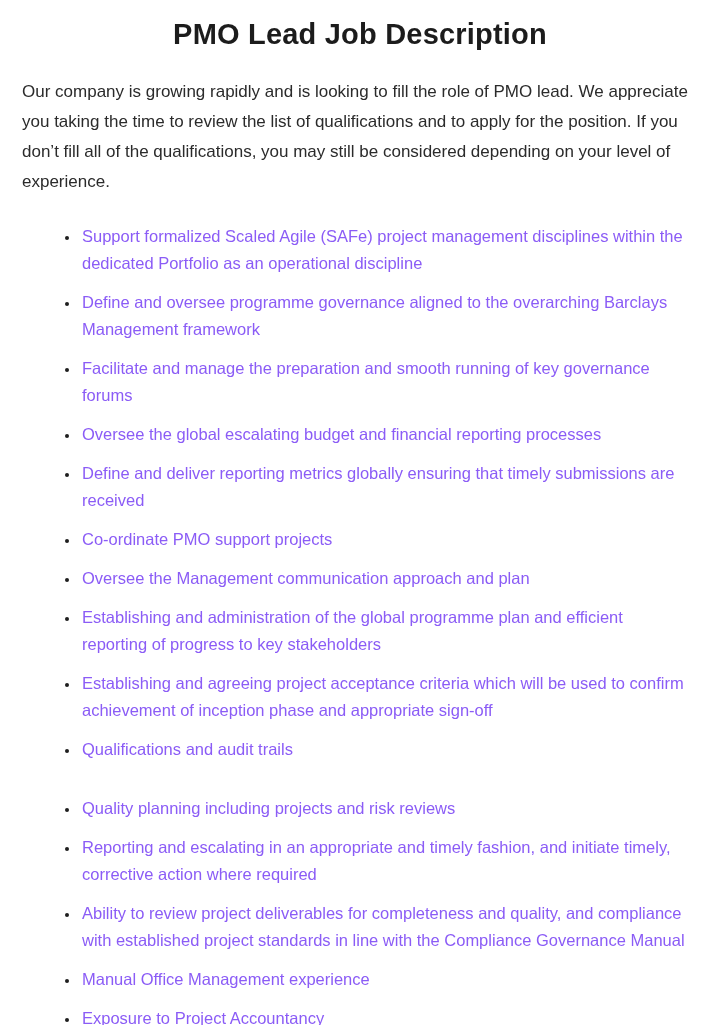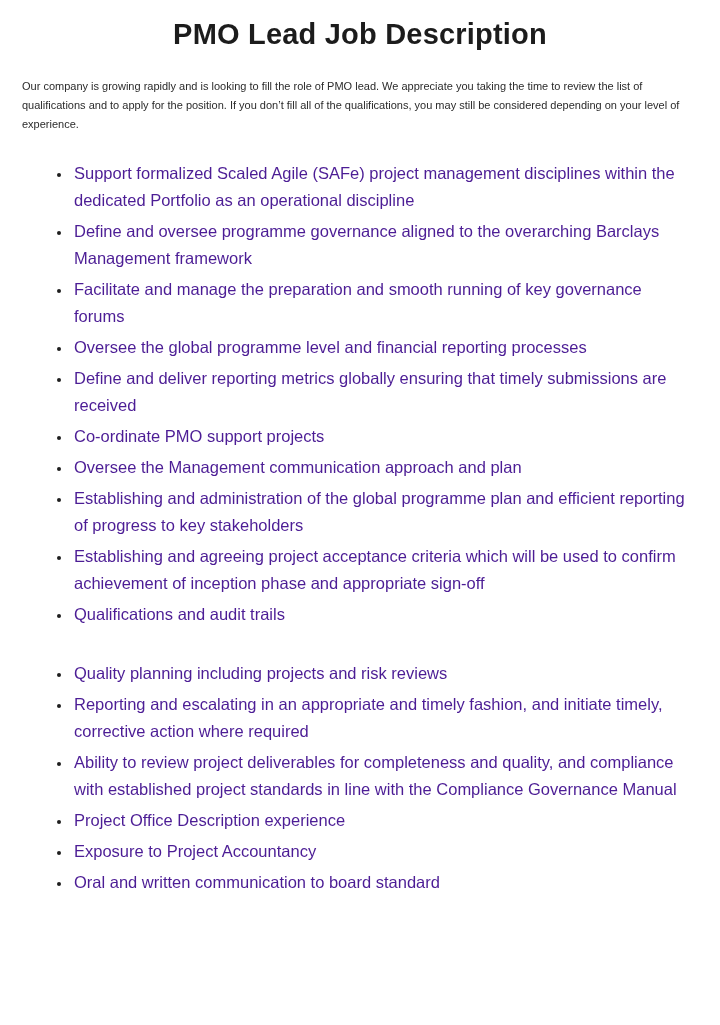--- a/index.html
+++ b/index.html
@@ -20,44 +20,44 @@
   }
   .doc-title {
     font-size: 29px;
     font-weight: bold;
     text-align: center;
     color: #1c1c1c;
     margin: 14px 0 26px 0;
     letter-spacing: 0.2px;
   }
   .intro {
-    font-size: 11px;
-    line-height: 19px;
+    font-size: 17px;
+    line-height: 30px;
     margin: 0 0 26px 0;
     color: #2b2b2b;
   }
   .section-header {
     background: #ececec;
     font-size: 16.5px;
     font-weight: bold;
     color: #1e1e1e;
     padding: 10px 18px 11px 18px;
     margin: 0;
   }
   .bullet-list {
     margin: 26px 0 32px 0;
     padding: 0 0 0 46px;
     list-style: disc outside;
   }
   .bullet-list li {
     font-size: 16.5px;
     line-height: 27px;
-    color: #4c1d95;
+    color: #8b5cf6;
     padding-left: 2px;
-    margin: 4px;
+    margin: 12px;
   }
   .bullet-list li::marker {
     font-size: 13px;
     color: #1e1e1e;
   }
   .section:last-child .bullet-list {
     margin-bottom: 0;
   }
 </style>
 </head>
@@ -67,34 +67,34 @@
 
   <h1 class="doc-title">PMO Lead Job Description</h1>
 
   <p class="intro">Our company is growing rapidly and is looking to fill the role of PMO lead. We appreciate you taking the time to review the list of qualifications and to apply for the position. If you don’t fill all of the qualifications, you may still be considered depending on your level of experience.</p>
 
   <div class="section">
     <ul class="bullet-list">
       <li>Support formalized Scaled Agile (SAFe) project management disciplines within the dedicated Portfolio as an operational discipline</li>
       <li>Define and oversee programme governance aligned to the overarching Barclays Management framework</li>
       <li>Facilitate and manage the preparation and smooth running of key governance forums</li>
-      <li>Oversee the global programme level and financial reporting processes</li>
+      <li>Oversee the global escalating budget and financial reporting processes</li>
       <li>Define and deliver reporting metrics globally ensuring that timely submissions are received</li>
       <li>Co-ordinate PMO support projects</li>
       <li>Oversee the Management communication approach and plan</li>
       <li>Establishing and administration of the global programme plan and efficient reporting of progress to key stakeholders</li>
       <li>Establishing and agreeing project acceptance criteria which will be used to confirm achievement of inception phase and appropriate sign-off</li>
       <li>Qualifications and audit trails</li>
     </ul>
   </div>
 
   <div class="section">
     <ul class="bullet-list">
       <li>Quality planning including projects and risk reviews</li>
       <li>Reporting and escalating in an appropriate and timely fashion, and initiate timely, corrective action where required</li>
       <li>Ability to review project deliverables for completeness and quality, and compliance with established project standards in line with the Compliance Governance Manual</li>
-      <li>Project Office Description experience</li>
+      <li>Manual Office Management experience</li>
       <li>Exposure to Project Accountancy</li>
       <li>Oral and written communication to board standard</li>
     </ul>
   </div>
 
 </div>
 
 </body></html>

